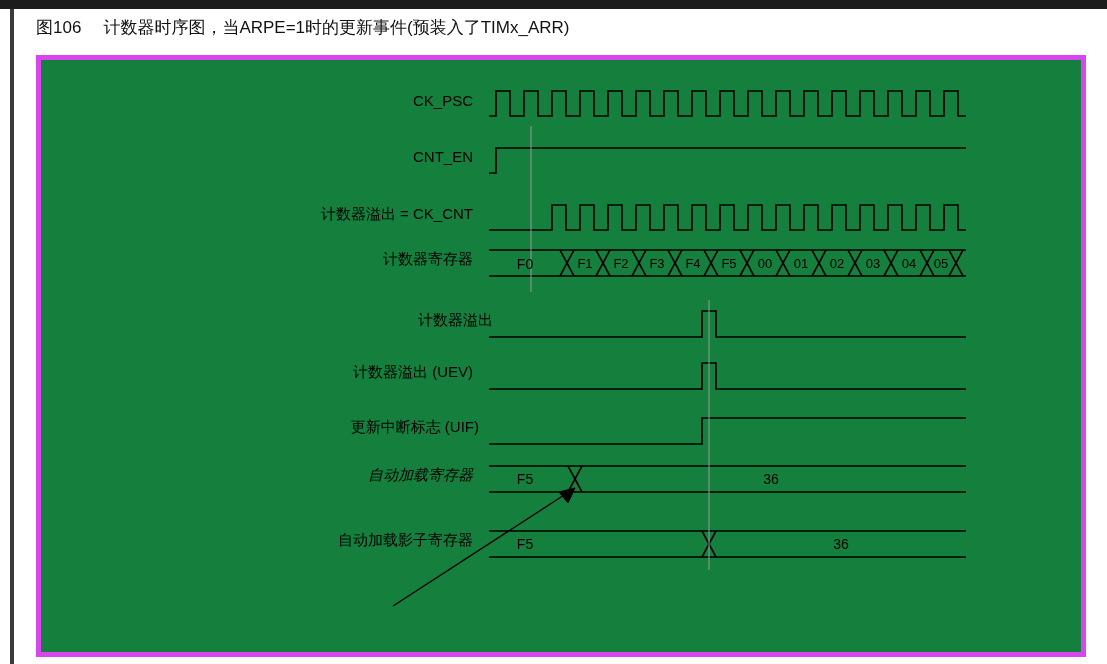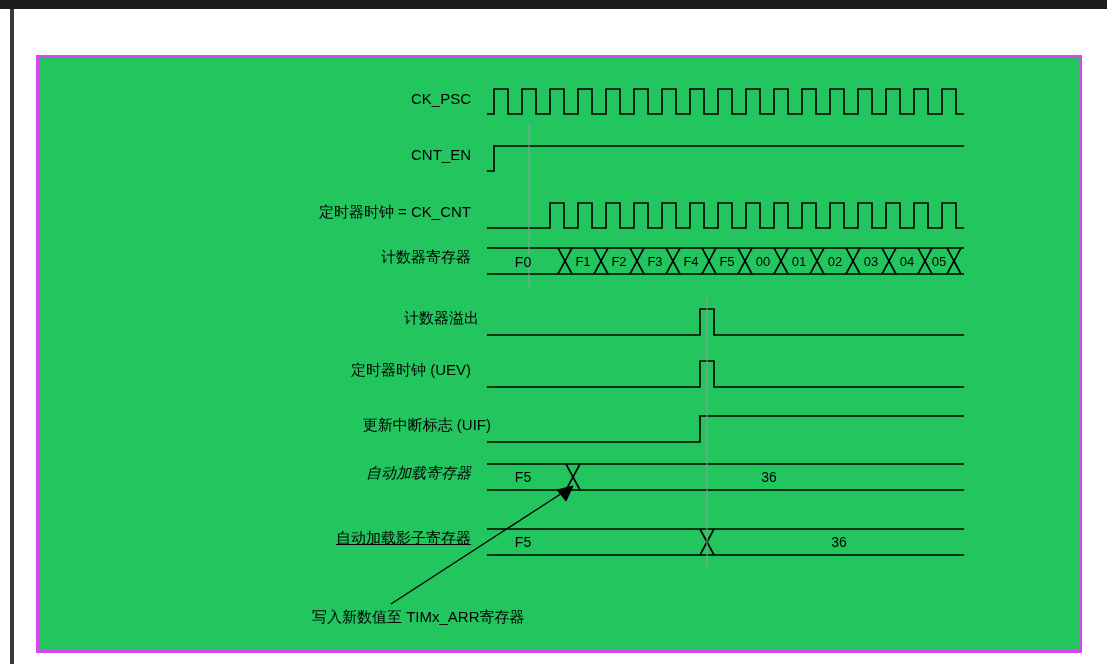--- a/index.html
+++ b/index.html
@@ -40,22 +40,22 @@
   }
   #caption .num {
     margin-right: 22px;
   }
   #figure-box {
     position: absolute;
     left: 36px;
     top: 55px;
     width: 1040px;
     height: 592px;
-    border: 3px solid #d946ef;
-    background: #22c55e;
+    border: 5px solid #d946ef;
+    background: #15803d;
   }
   .label {
     position: absolute;
     font-size: 15px;
     color: #000;
     text-align: right;
     white-space: nowrap;
     font-family: "Liberation Sans", sans-serif;
   }
   svg#wave {
@@ -82,34 +82,36 @@
   }
 </style>
 </head>
 <body>
 
 <div id="page">
 
   <div id="top-bar"></div>
   <div id="left-rule"></div>
 
+  <div id="caption">
+    <span class="num">图106</span><span>计数器时序图，当ARPE=1时的更新事件(预装入了TIMx_ARR)</span>
+  </div>
 
   <div id="figure-box">
 
     <div class="label" style="right:608px; top:32px;">CK_PSC</div>
     <div class="label" style="right:608px; top:88px;text-align:center;">CNT_EN</div>
-    <div class="label" style="right:608px; top:145px;">定时器时钟 = CK_CNT</div>
+    <div class="label" style="right:608px; top:145px;">计数器溢出 = CK_CNT</div>
     <div class="label" style="right:608px; top:190px;text-align:right;">计数器寄存器</div>
-    <div class="label" style="right:600px; top:251px;">计数器溢出</div>
-    <div class="label" style="right:608px; top:303px;">定时器时钟 (UEV)</div>
-    <div class="label" style="right:588px; top:358px;margin-left:32px;">更新中断标志 (UIF)</div>
+    <div class="label" style="right:588px; top:251px;">计数器溢出</div>
+    <div class="label" style="right:608px; top:303px;">计数器溢出 (UEV)</div>
+    <div class="label" style="right:602px; top:358px;margin-left:32px;">更新中断标志 (UIF)</div>
     <div class="label" style="right:608px; top:406px;font-style:italic;">自动加载寄存器</div>
-    <div class="label" style="right:608px; top:471px;text-decoration:underline;">自动加载影子寄存器</div>
-
-    <div class="annot" style="left:273px; top:550px;">写入新数值至 TIMx_ARR寄存器</div>
+    <div class="label" style="right:608px; top:471px;">自动加载影子寄存器</div>
+
 
     <svg id="wave" viewBox="0 0 1040 592">
       <g stroke="#000" stroke-width="1.6" fill="none" stroke-linejoin="miter" stroke-linecap="butt">
 
         <path d="M448,56 L455,56 L455,31 L469,31 L469,56 L483,56 L483,31 L497,31 L497,56 L511,56 L511,31 L525,31 L525,56 L539,56 L539,31 L553,31 L553,56 L567,56 L567,31 L581,31 L581,56 L595,56 L595,31 L609,31 L609,56 L623,56 L623,31 L637,31 L637,56 L651,56 L651,31 L665,31 L665,56 L679,56 L679,31 L693,31 L693,56 L707,56 L707,31 L721,31 L721,56 L735,56 L735,31 L749,31 L749,56 L763,56 L763,31 L777,31 L777,56 L791,56 L791,31 L805,31 L805,56 L819,56 L819,31 L833,31 L833,56 L847,56 L847,31 L861,31 L861,56 L875,56 L875,31 L889,31 L889,56 L903,56 L903,31 L917,31 L917,56 L925,56"></path>
 
         <path d="M448,113 L455,113 L455,88 L925,88"></path>
 
         <path d="M448,170 L511,170 L511,145 L525,145 L525,170 L539,170 L539,145 L553,145 L553,170 L567,170 L567,145 L581,145 L581,170 L595,170 L595,145 L609,145 L609,170 L623,170 L623,145 L637,145 L637,170 L651,170 L651,145 L665,145 L665,170 L679,170 L679,145 L693,145 L693,170 L707,170 L707,145 L721,145 L721,170 L735,170 L735,145 L749,145 L749,170 L763,170 L763,145 L777,145 L777,170 L791,170 L791,145 L805,145 L805,170 L819,170 L819,145 L833,145 L833,170 L847,170 L847,145 L861,145 L861,170 L875,170 L875,145 L889,145 L889,170 L903,170 L903,145 L917,145 L917,170 L925,170"></path>
 

